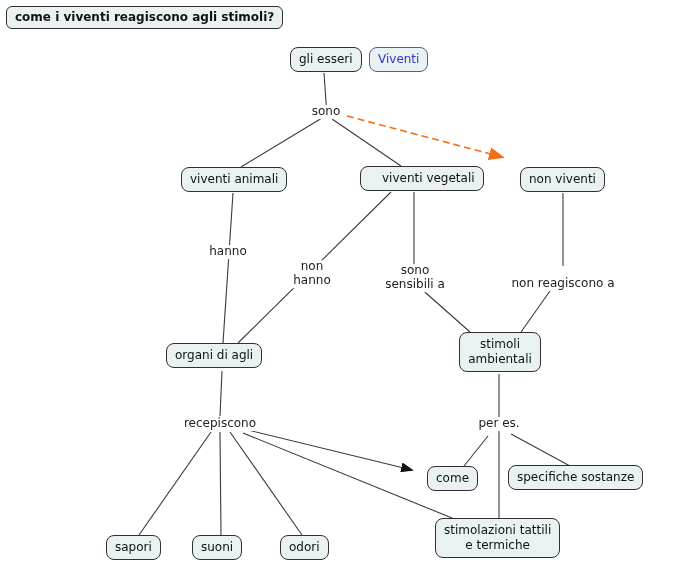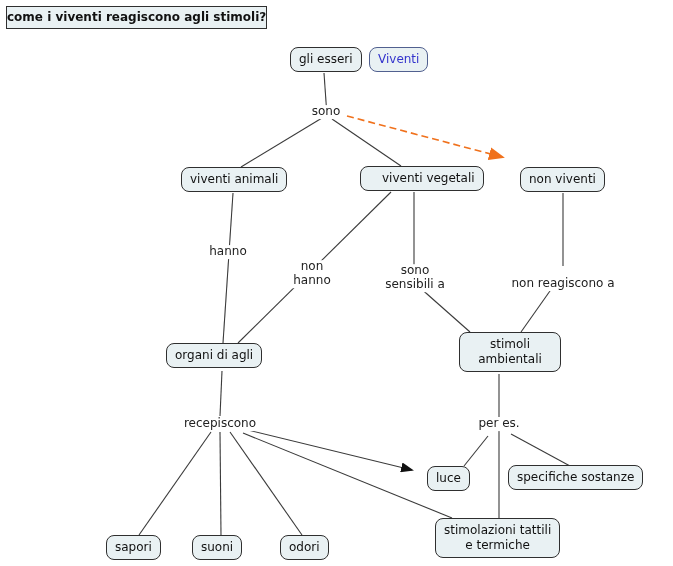--- a/index.html
+++ b/index.html
@@ -8,21 +8,21 @@
     background:#ffffff; overflow:hidden;
     font-family:"DejaVu Sans", sans-serif;
   }
   #wires { position:absolute; left:0; top:0; z-index:1; }
   .node {
     position:absolute; z-index:3;
     background:#e9f1f3; border:1px solid #2f2f2f; border-radius:8px;
     padding:4px 8px; font-size:12px; line-height:1.25; color:#111;
     text-align:center; white-space:pre-line; box-sizing:border-box;
   }
-  .node.title { font-weight:bold; border-radius:0; padding:3px 0;text-align:center; }
+  .node.title { font-weight:bold; border-radius:6px; padding:3px 8px;text-align:center; }
   .node.blue  { color:#3333cc; border-color:#51608f; }
   .link-label {
     position:absolute; z-index:2; transform:translate(-50%,-50%);
     background:#ffffff; padding:0 2px;
     font-size:12px; line-height:1.15; color:#222; text-align:center;
     white-space:pre-line;
   }
 </style>
 </head>
 <body>
@@ -67,24 +67,24 @@
 <div class="node blue" style="left:369px; top:47px;">Viventi</div>
 
 <div class="node" style="left:181px; top:167px;">viventi animali</div>
 
 <div class="node" style="left:360px; top:166px;padding-left:21px;">viventi vegetali</div>
 
 <div class="node" style="left:520px; top:167px;">non viventi</div>
 
 <div class="node" style="left:166px; top:343px;">organi di agli</div>
 
-<div class="node" style="left:459px; top:332px; width:102px;">stimoli
+<div class="node" style="left:459px; top:332px; width:82px;">stimoli
 ambientali</div>
 
-<div class="node" style="left:427px; top:466px;">luce</div>
+<div class="node" style="left:427px; top:466px;">come</div>
 
 <div class="node" style="left:508px; top:465px;">specifiche sostanze</div>
 
 <div class="node" style="left:435px; top:518px;">stimolazioni tattili
 e termiche</div>
 
 <div class="node" style="left:106px; top:535px;">sapori</div>
 
 <div class="node" style="left:192px; top:535px;text-align:right;">suoni</div>
 

